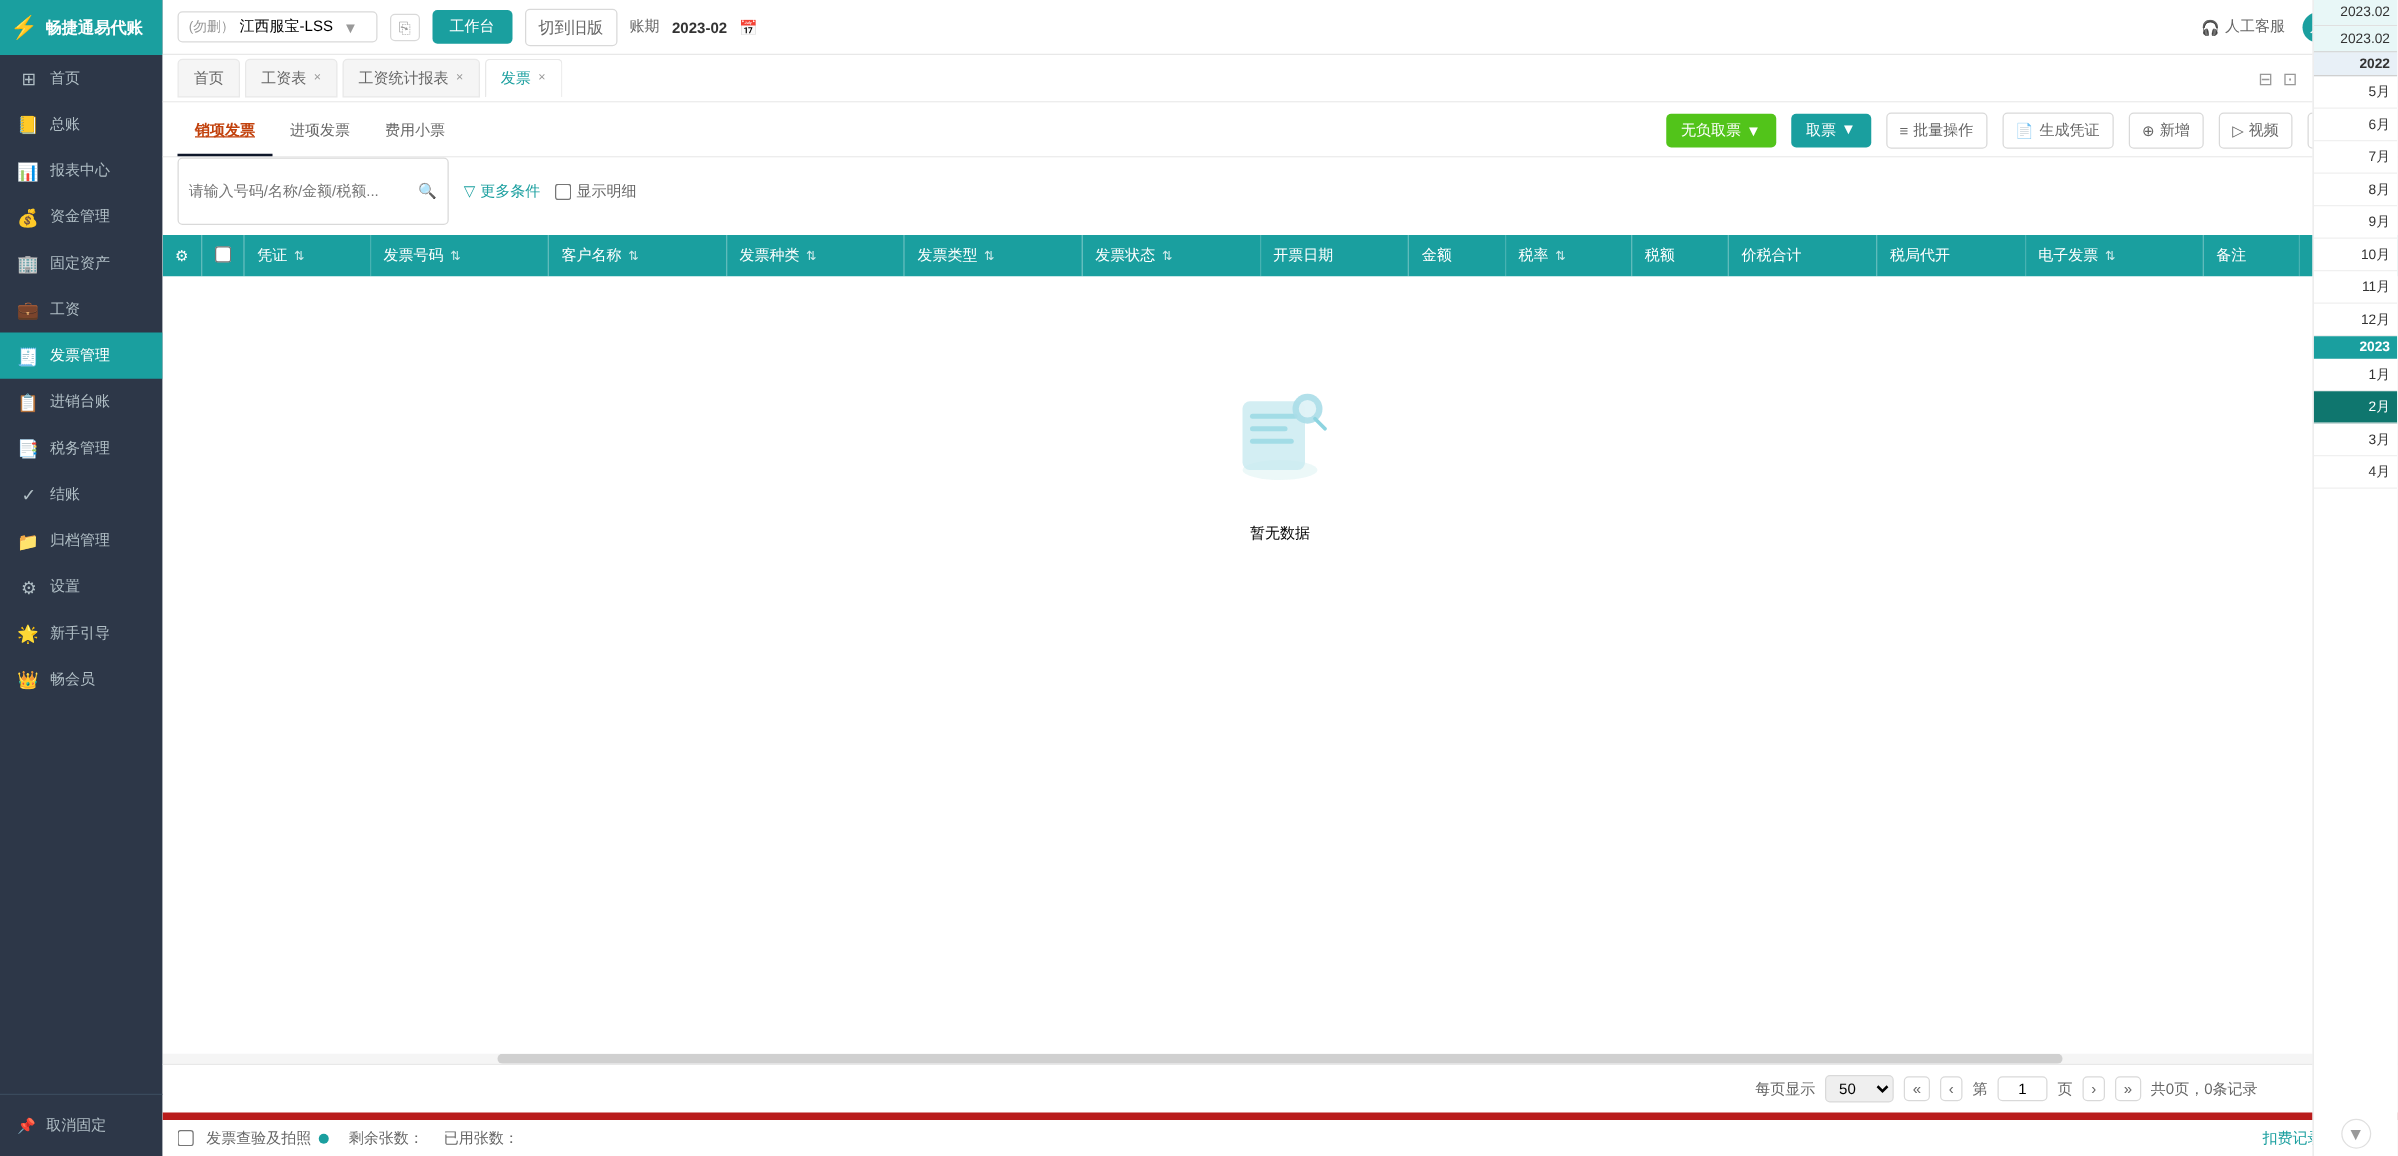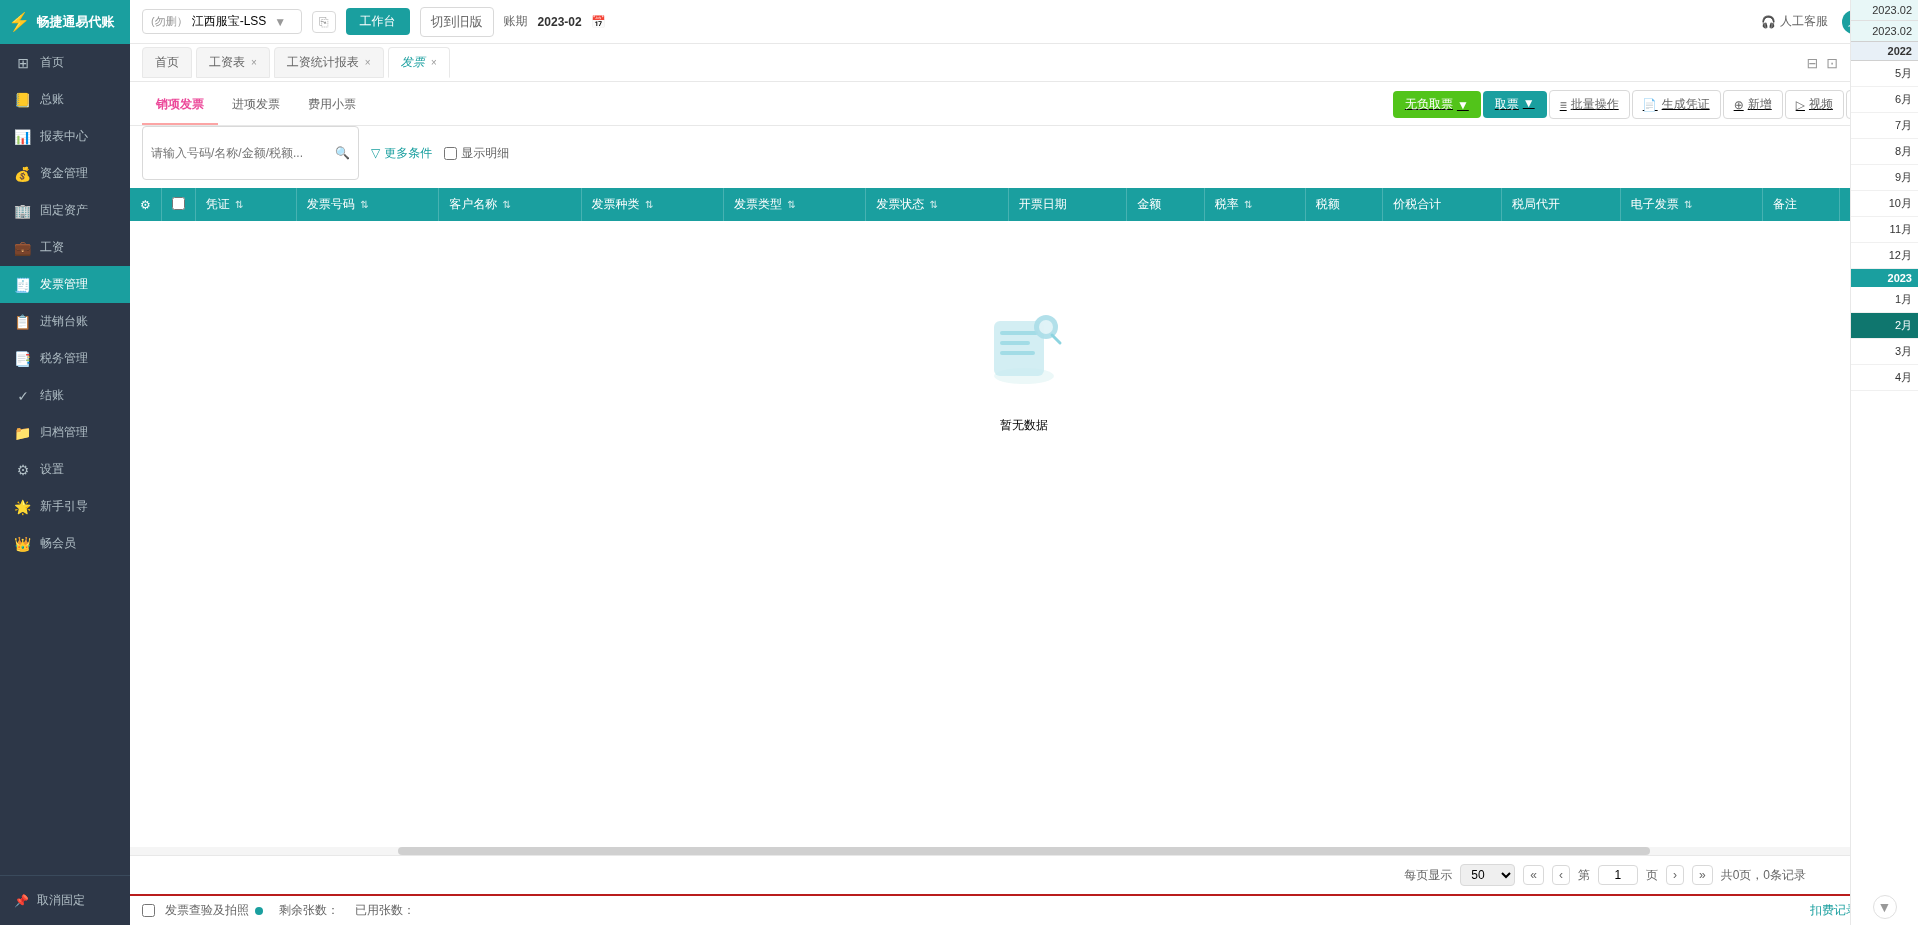--- a/index.html
+++ b/index.html
@@ -29,27 +29,27 @@
     .period-value { color: #333; font-size: 12px; font-weight: bold; }
     .period-icon { color: #1a9f9f; font-size: 12px; cursor: pointer; }
     .topbar-right { margin-left: auto; display: flex; align-items: center; gap: 14px; }
     .support-btn { display: flex; align-items: center; gap: 4px; color: #666; cursor: pointer; font-size: 12px; }
     .user-info { display: flex; align-items: center; gap: 4px; color: #333; cursor: pointer; font-size: 12px; }
     .user-avatar { width: 24px; height: 24px; border-radius: 50%; background: #1a9f9f; display: flex; align-items: center; justify-content: center; color: #fff; font-size: 10px; }
 
     
     .tabs-bar { background: #fff; height: 38px; display: flex; align-items: center; padding: 0 0 0 12px; border-bottom: 1px solid #e8e8e8; flex-shrink: 0; gap: 2px; }
     .tab { display: flex; align-items: center; gap: 4px; padding: 6px 12px; border: 1px solid #e8e8e8; border-radius: 4px 4px 0 0; cursor: pointer; background: #f5f5f5; color: #666; font-size: 12px; margin-right: 2px; }
-    .tab.active { background: #fff; color: #1a9f9f; border-bottom: 1px solid #fff; font-style: italic; }
+    .tab.active { background: #fff; color: #1a9f9f; border-bottom: 1px solid #fff; }
     .tab-close { color: #999; font-size: 10px; cursor: pointer; margin-left: 2px; }
 
     
     .subtabs { background: #fff; padding: 8px 12px 0; display: flex; gap: 0; border-bottom: 1px solid #e8e8e8; flex-shrink: 0; }
     .subtab { padding: 6px 14px; cursor: pointer; color: #666; font-size: 12px; border-bottom: 2px solid transparent; }
-    .subtab.active { color: #ec4899; border-bottom: 2px solid #fca5a5; font-weight: bold; }
+    .subtab.active { color: #c2410c; border-bottom: 2px solid #0f172a; font-weight: bold; text-decoration: underline; }
     .btn-green { background: #52c41a; color: #fff; border: none; border-radius: 4px; padding: 5px 12px; cursor: pointer; font-size: 12px; display: flex; align-items: center; gap: 4px; }
     .btn-teal { background: #1a9f9f; color: #fff; border: none; border-radius: 4px; padding: 5px 12px; cursor: pointer; font-size: 12px; display: flex; align-items: flex-start; gap: 4px; }
     .btn-outline { background: #fff; color: #666; border: 1px solid #d9d9d9; border-radius: 4px; padding: 5px 10px; cursor: pointer; font-size: 12px; display: flex; align-items: center; gap: 4px; }
     .search-box { display: flex; align-items: center; border: 1px solid #d9d9d9; border-radius: 4px; padding: 19px 8px; gap: 4px; background: #fff; }
     .search-box input { border: none; outline: none; font-size: 12px; width: 180px; color: #999; }
     .filter-btn { display: flex; align-items: center; gap: 4px; color: #1a9f9f; cursor: pointer; font-size: 12px; }
     .show-detail-cb { display: flex; align-items: center; gap: 4px; color: #666; font-size: 12px; cursor: pointer; }
 
     
     .filter-row { background: #fff; padding: 0 12px 8px; display: flex; align-items: center; gap: 12px; flex-shrink: 0; }
@@ -67,21 +67,21 @@
     
     .pagination { background: #fff; padding: 8px 12px; display: flex; align-items: center; justify-content: flex-end; gap: 8px; border-top: 1px solid #e8e8e8; flex-shrink: 0; }
     .pagination-label { color: #666; font-size: 12px; }
     .pagination-select { border: 1px solid #d9d9d9; border-radius: 4px; padding: 2px 6px; font-size: 12px; }
     .pagination-btn { border: 1px solid #d9d9d9; border-radius: 4px; padding: 2px 6px; cursor: pointer; background: #fff; font-size: 12px; color: #666; }
     .pagination-btn:disabled { color: #ccc; cursor: not-allowed; }
     .pagination-input { border: 1px solid #d9d9d9; border-radius: 4px; padding: 2px 6px; font-size: 12px; width: 40px; text-align: center; }
     .pagination-total { color: #666; font-size: 12px; }
 
     
-    .bottom-bar { background: #fff; padding: 6px 12px; display: flex; align-items: center; gap: 16px; border-top: 2px solid #b91c1c; flex-shrink: 0; }
+    .bottom-bar { background: #fff; padding: 6px 12px; display: flex; align-items: center; gap: 16px; border-top: 6px solid #b91c1c; flex-shrink: 0; }
     .bottom-bar-item { display: flex; align-items: center; gap: 6px; font-size: 12px; color: #666; }
     .bottom-bar-dot { width: 8px; height: 8px; border-radius: 50%; background: #1a9f9f; }
     .bottom-bar-links { margin-left: auto; display: flex; gap: 12px; }
     .bottom-bar-link { color: #1a9f9f; cursor: pointer; font-size: 12px; }
 
     
     .calendar-panel { position: absolute; right: 0; top: 0; width: 68px; background: #fff; border-left: 1px solid #e8e8e8; height: 100%; display: flex; flex-direction: column; overflow: hidden; z-index: 10; }
     .calendar-month { padding: 5px 6px; font-size: 11px; text-align: right; color: #333; cursor: pointer; border-bottom: 1px solid #f0f0f0; }
     .calendar-month.active { background: #0f766e; color: #fff; }
     .calendar-nav-btn { background: none; border: none; cursor: pointer; color: #999; font-size: 14px; padding: 2px 4px; }
@@ -217,21 +217,21 @@
   <div class="subtabs">
     <div class="subtab active">
       <span>销项发票</span>
     </div>
     <div class="subtab">
       <span>进项发票</span>
     </div>
     <div class="subtab">
       <span>费用小票</span>
     </div>
-    <div style="margin-left:auto;display:flex;align-items:center;gap:2px;padding-bottom:6px;text-decoration:underline;">
+    <div style="margin-left:auto;display:flex;align-items:center;gap:12px;padding-bottom:6px;">
 
       <button class="btn-green">
         <span>无负取票</span>
         <span>▼</span>
       </button>
       <button class="btn-teal">
         <span>取票</span>
         <span>▼</span>
       </button>
       <button class="btn-outline">

